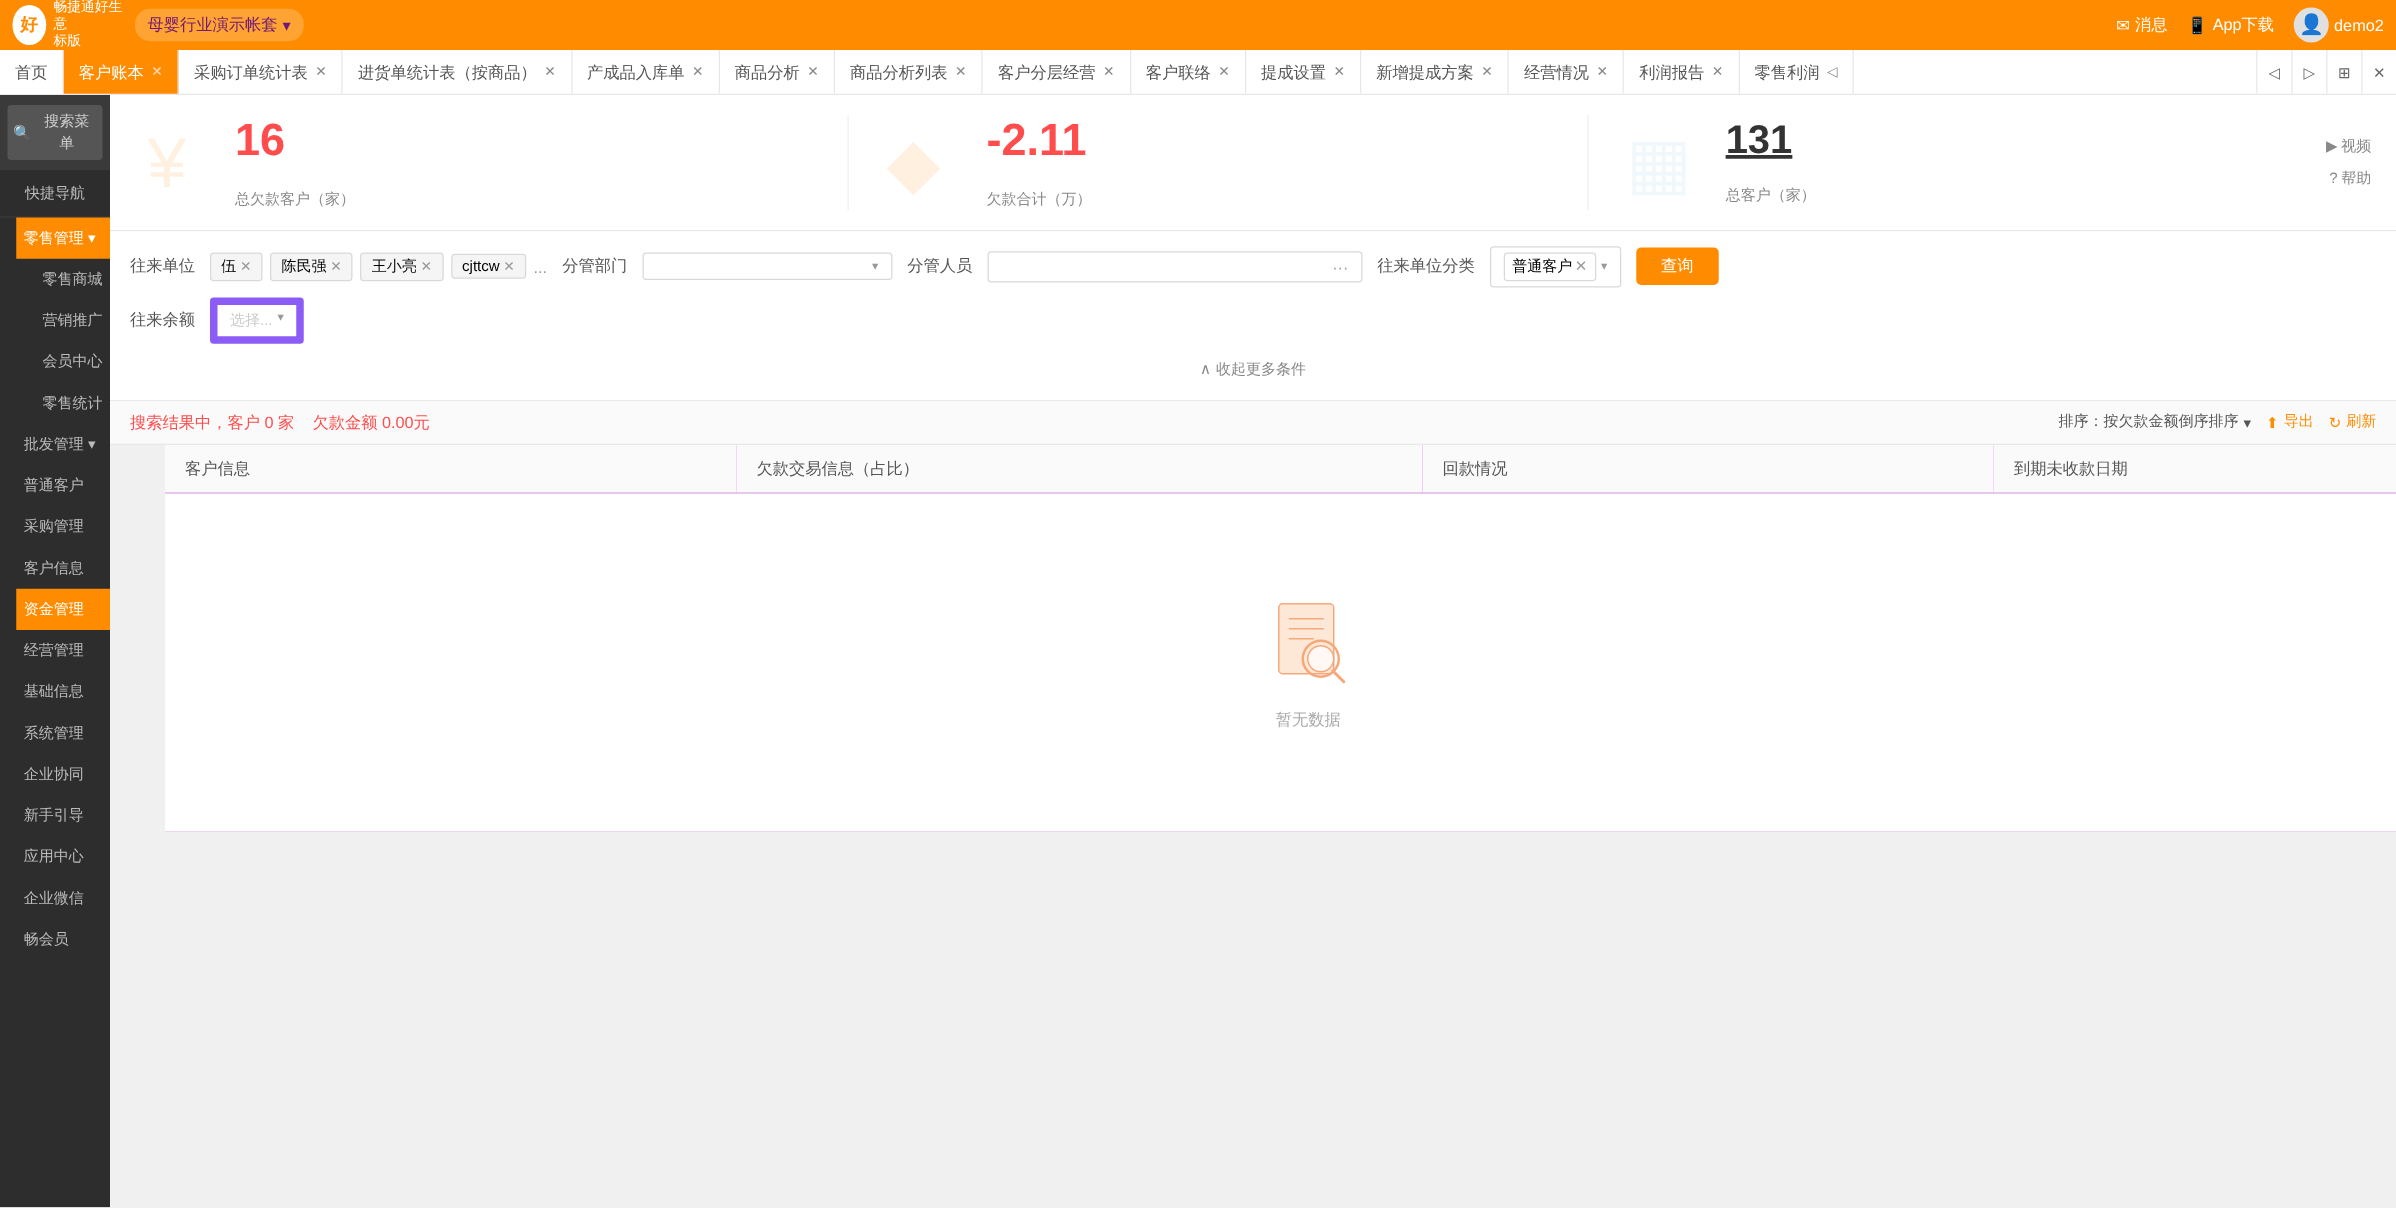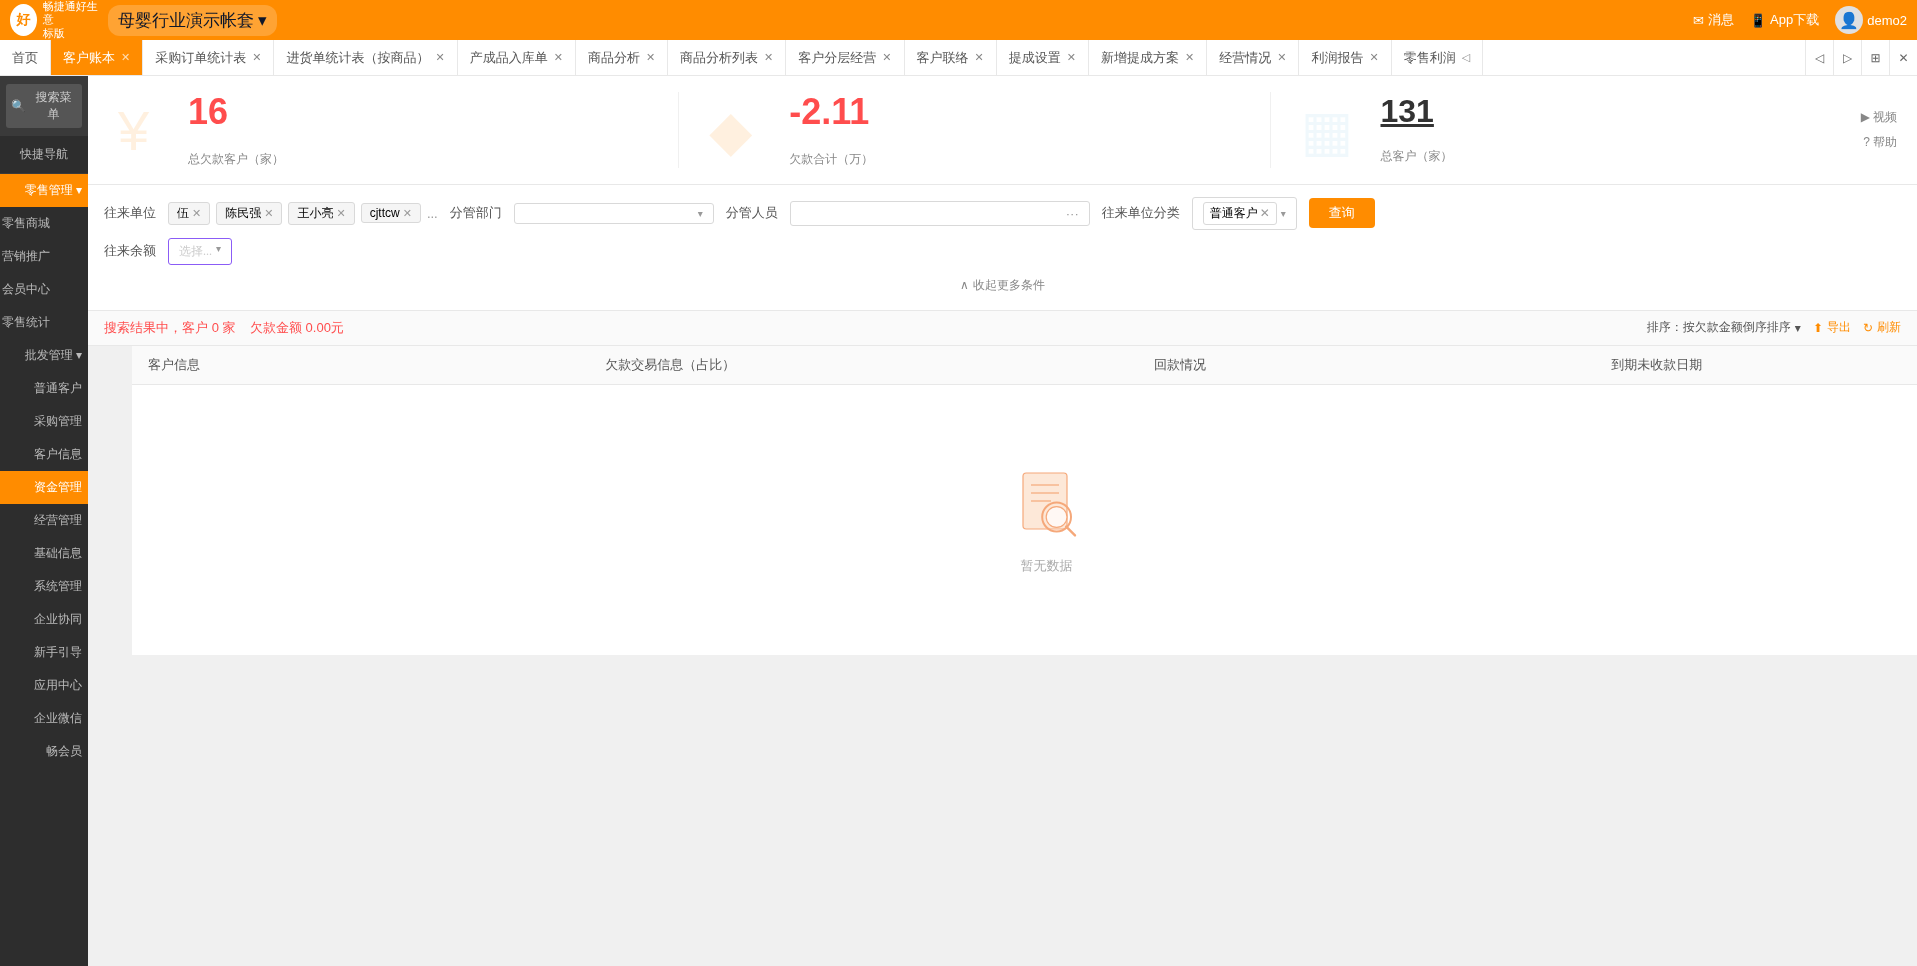--- a/index.html
+++ b/index.html
@@ -3,21 +3,21 @@
   <meta charset="utf-8">
   <style>
     * { margin: 0; padding: 0; box-sizing: border-box; }
     body { font-family: 'Microsoft YaHei', Arial, sans-serif; font-size: 13px; background: #f5f5f5; display: flex; flex-direction: column; height: 966px; overflow: hidden; }
 
     
     .top-bar { background: #ff8c00; display: flex; align-items: center; height: 40px; padding: 0 10px; color: white; flex-shrink: 0; }
     .logo-area { display: flex; align-items: center; gap: 6px; width: 88px; }
     .logo-icon { width: 32px; height: 32px; background: white; border-radius: 50%; display: flex; align-items: center; justify-content: center; color: #ff8c00; font-size: 14px; font-weight: bold; }
     .logo-text { font-size: 11px; color: white; line-height: 1.2; }
-    .industry-selector { display: flex; align-items: center; gap: 4px; background: rgba(255,255,255,0.2); border-radius: 12px; padding: 4px 10px; cursor: pointer; font-size: 17px; color: #0f172a; margin-left: 10px; }
+    .industry-selector { display: flex; align-items: center; gap: 4px; background: rgba(255,255,255,0.2); border-radius: 12px; padding: 4px 10px; cursor: pointer; font-size: 13px; color: #701a75; margin-left: 10px; }
     .top-right { margin-left: auto; display: flex; align-items: center; gap: 16px; color: white; font-size: 13px; }
     .top-right-item { display: flex; align-items: center; gap: 4px; cursor: pointer; }
     .avatar { width: 28px; height: 28px; border-radius: 50%; background: #ccc; overflow: hidden; display: flex; align-items: center; justify-content: center; font-size: 12px; color: #666; background: #e0e0e0; }
 
     
     .tab-bar { background: #fff; border-bottom: 1px solid #e8e8e8; display: flex; align-items: center; height: 36px; padding: 0 0; flex-shrink: 0; overflow: hidden; text-align: right; }
     .tab { display: flex; align-items: center; padding: 0 12px; height: 36px; font-size: 13px; cursor: pointer; border-right: 1px solid #e8e8e8; white-space: nowrap; color: #555; }
     .tab.active { background: #ff8c00; color: white; }
     .tab .close-btn { margin-left: 6px; font-size: 11px; color: inherit; opacity: 0.7; }
     .tab-home { background: white; color: #555; }
@@ -25,23 +25,23 @@
     .tab-nav-btn { width: 28px; height: 36px; display: flex; align-items: center; justify-content: center; cursor: pointer; border-left: 1px solid #e8e8e8; color: #666; font-size: 12px; }
 
     
     .main-layout { display: flex; flex: 1; overflow: hidden; }
 
     
     .sidebar { width: 88px; background: #2d2d2d; color: #ccc; display: flex; flex-direction: column; flex-shrink: 0; }
     .sidebar-search { padding: 8px 6px; background: #3a3a3a; }
     .sidebar-search-btn { width: 100%; background: #555; border: none; color: #ccc; padding: 5px; border-radius: 3px; cursor: pointer; font-size: 12px; display: flex; align-items: center; justify-content: center; gap: 4px; }
     .sidebar-nav-item { padding: 10px 6px; text-align: center; font-size: 12px; cursor: pointer; color: #bbb; border-bottom: 1px solid #3a3a3a; }
-    .sidebar-section { padding: 8px 6px; text-align: right; font-size: 12px; cursor: pointer; color: #bbb; }
+    .sidebar-section { padding: 8px 6px; text-align: left; font-size: 12px; cursor: pointer; color: #bbb; margin-left: 13px; }
     .sidebar-section.active { background: #ff8c00; color: white; }
-    .sidebar-menu-item { padding: 8px 2px; font-size: 12px; cursor: pointer; color: #bbb; display: flex; align-items: center; gap: 4px; }
+    .sidebar-menu-item { padding: 8px 2px; font-size: 12px; cursor: pointer; color: #bbb; display: flex; align-items: center; gap: 4px; margin-left: 32px; }
 
     
     .content-area { flex: 1; overflow-y: auto; background: #f0f0f0; }
 
     
     .stats-bar { background: white; display: flex; align-items: center; padding: 16px 20px; border-bottom: 1px solid #e8e8e8; gap: 0; }
     .stat-card { flex: 1; display: flex; flex-direction: column; align-items: flex-start; padding: 0 30px; border-right: 1px solid #f0f0f0; position: relative; }
     .stat-card:first-child { padding-left: 10px; }
     .stat-number { font-size: 36px; font-weight: bold; color: #ff4d4d; line-height: 1.1; }
     .stat-number.negative { color: #ff4d4d; }
@@ -54,21 +54,21 @@
     .filter-area { background: white; padding: 12px 16px; border-bottom: 1px solid #e8e8e8; }
     .filter-row { display: flex; align-items: center; gap: 12px; margin-bottom: 8px; flex-wrap: wrap; }
     .filter-label { font-size: 13px; color: #555; white-space: nowrap; }
     .filter-tags { display: flex; align-items: center; gap: 6px; flex-wrap: wrap; }
     .filter-tag { background: #f5f5f5; border: 1px solid #d9d9d9; border-radius: 3px; padding: 2px 8px; font-size: 12px; display: flex; align-items: center; gap: 3px; }
     .filter-tag .remove { cursor: pointer; color: #999; font-size: 11px; }
     .filter-dropdown { display: flex; align-items: center; gap: 4px; border: 1px solid #d9d9d9; border-radius: 3px; padding: 4px 10px; cursor: pointer; font-size: 13px; background: white; min-width: 120px; }
     .filter-dropdown-wide { min-width: 200px; }
     .filter-input-wide { min-width: 300px; }
     .filter-more { color: #999; cursor: pointer; font-size: 13px; }
-    .filter-select { display: flex; align-items: flex-start; gap: 4px; border: 1px solid #8b5cf6; border-radius: 3px; padding: 4px 10px; cursor: pointer; font-size: 12px; background: white; font-family: Liberation Serif, serif; }
+    .filter-select { display: flex; align-items: flex-start; gap: 4px; border: 6px solid #8b5cf6; border-radius: 3px; padding: 4px 10px; cursor: pointer; font-size: 12px; background: white; }
     .filter-classification { display: flex; align-items: center; gap: 4px; border: 1px solid #d9d9d9; border-radius: 3px; padding: 4px 10px; background: white; }
     .classification-tag { background: white; border: 1px solid #d9d9d9; border-radius: 3px; padding: 2px 6px; font-size: 12px; display: flex; align-items: center; gap: 2px; }
     .collapse-btn { display: flex; align-items: center; gap: 4px; color: #888; font-size: 12px; cursor: pointer; padding: 4px 0; }
 
     
     .results-bar { background: #fafafa; padding: 8px 16px; border-bottom: 1px solid #e8e8e8; display: flex; align-items: center; justify-content: space-between; }
     .results-info { font-size: 13px; color: #555; }
     .results-info span { color: #ff4d4d; }
     .results-actions { display: flex; align-items: center; gap: 12px; font-size: 12px; color: #555; }
     .results-sort { display: flex; align-items: center; gap: 4px; cursor: pointer; }

